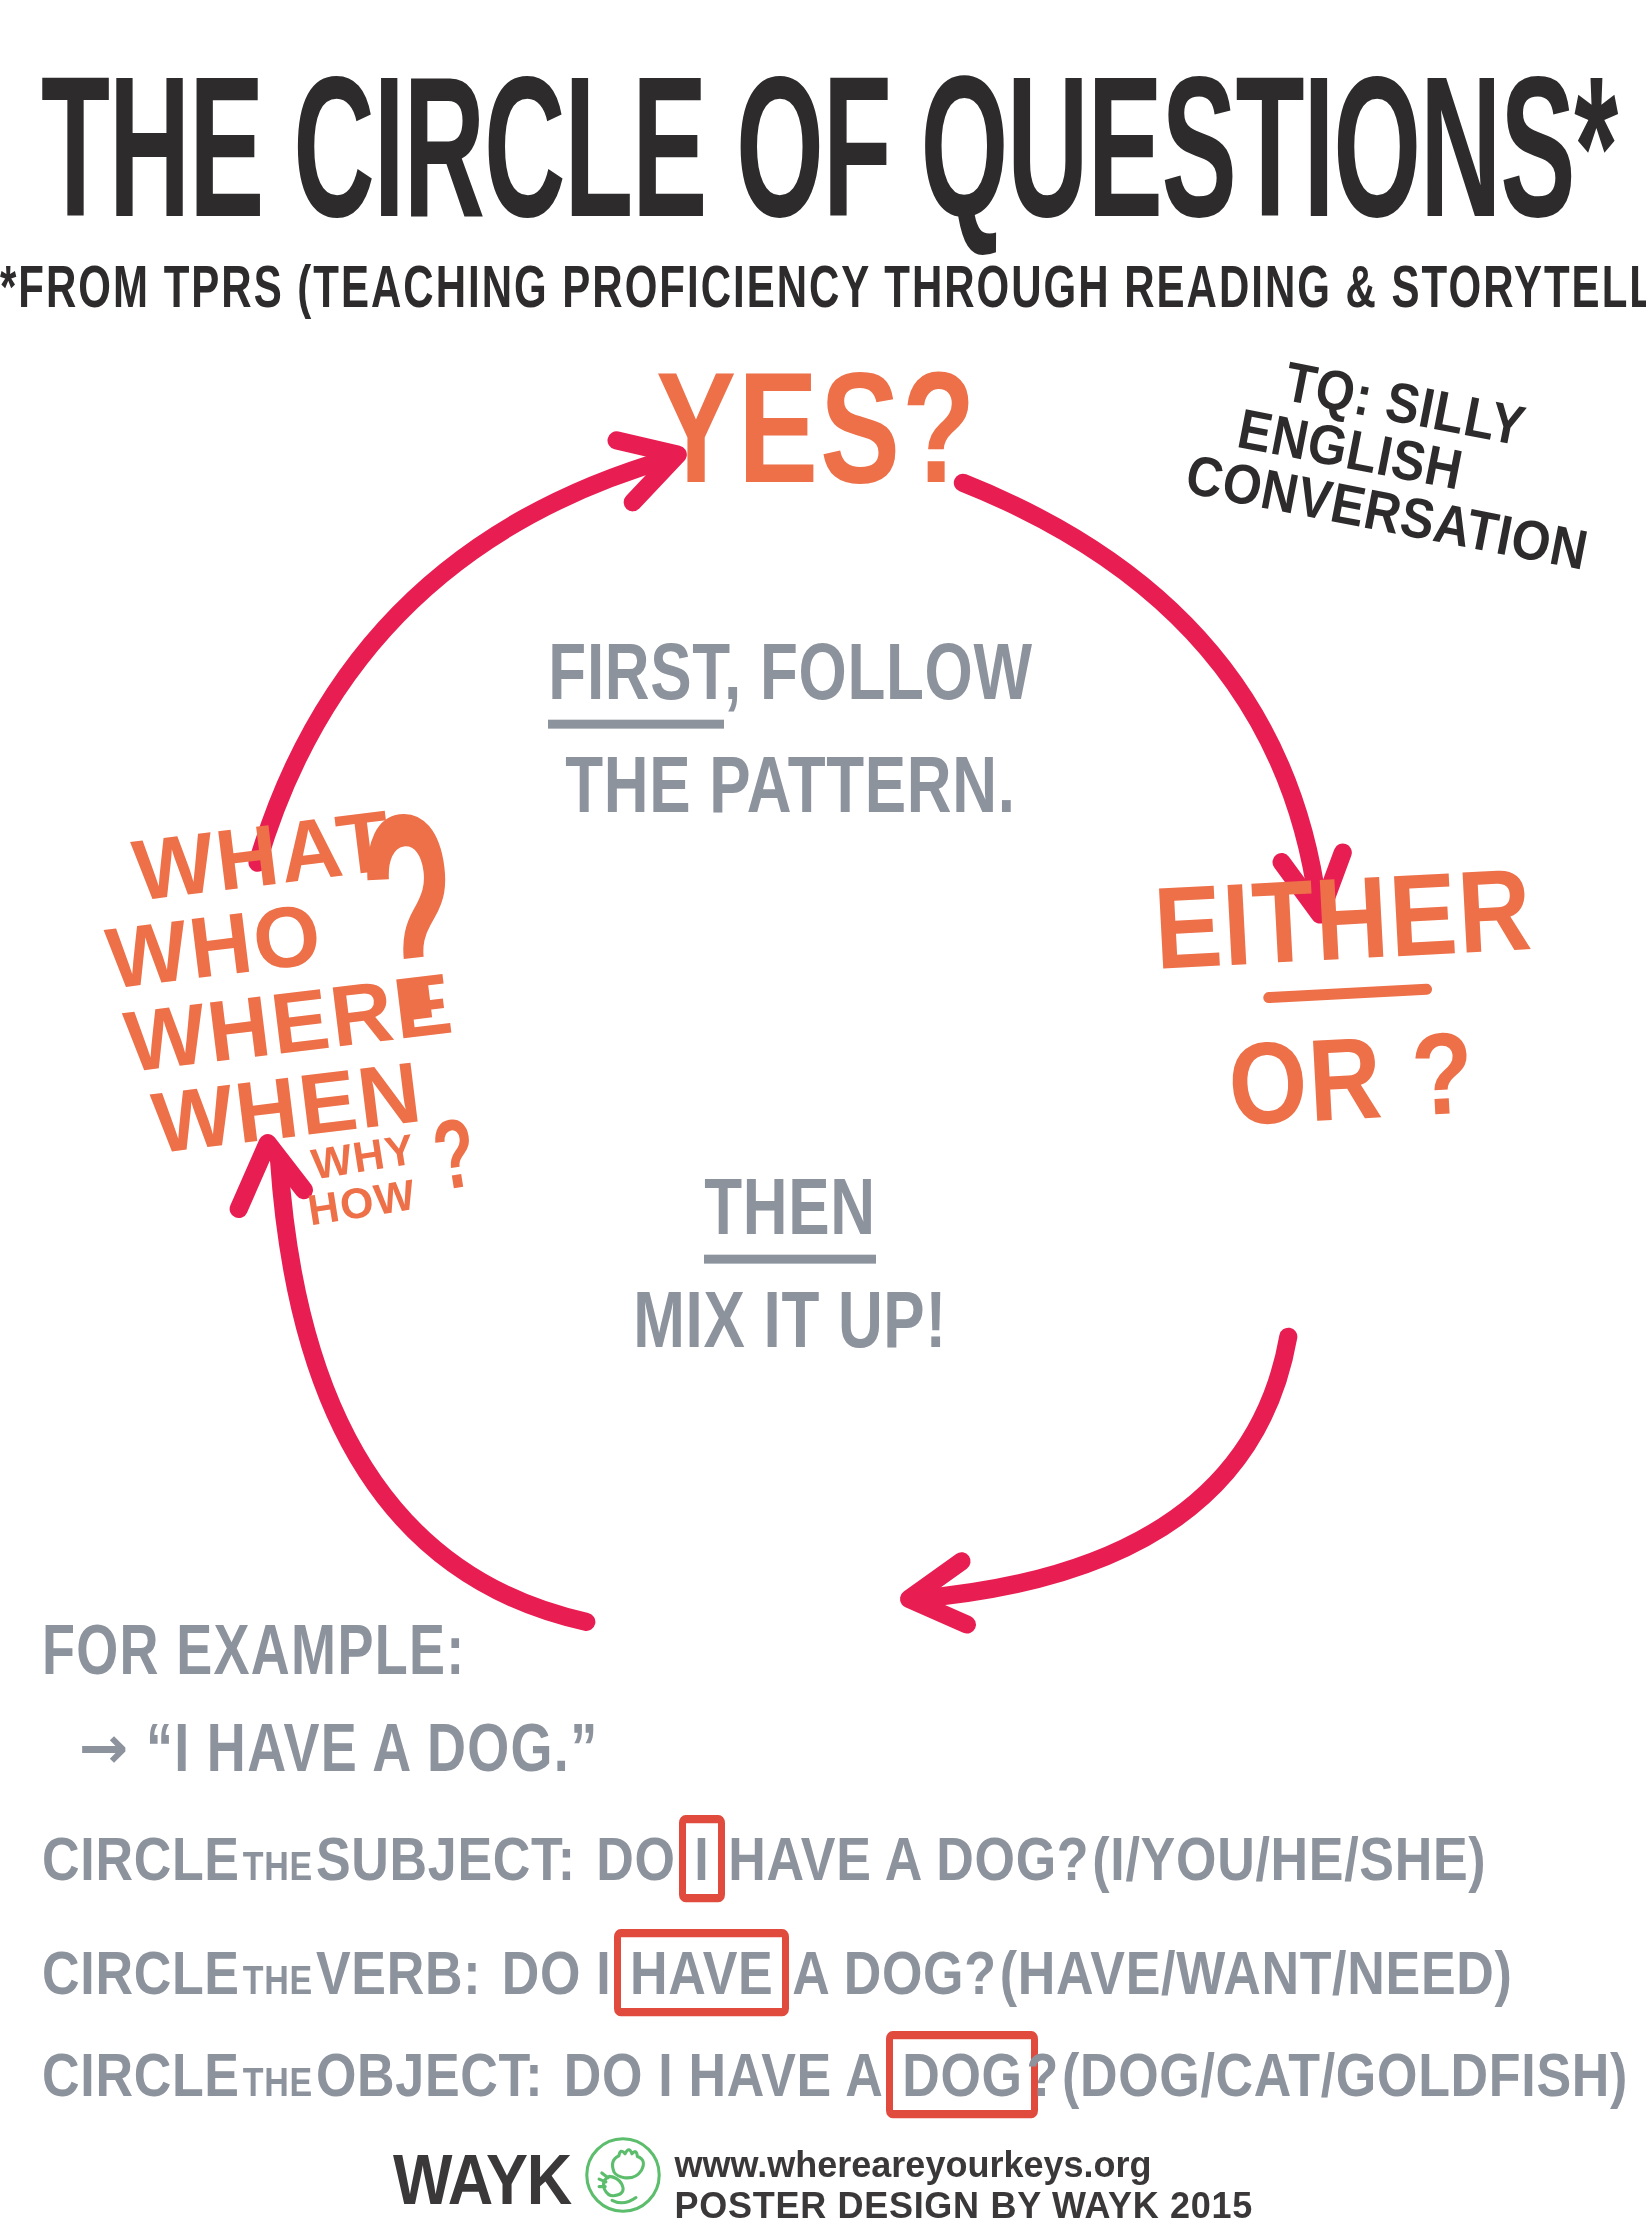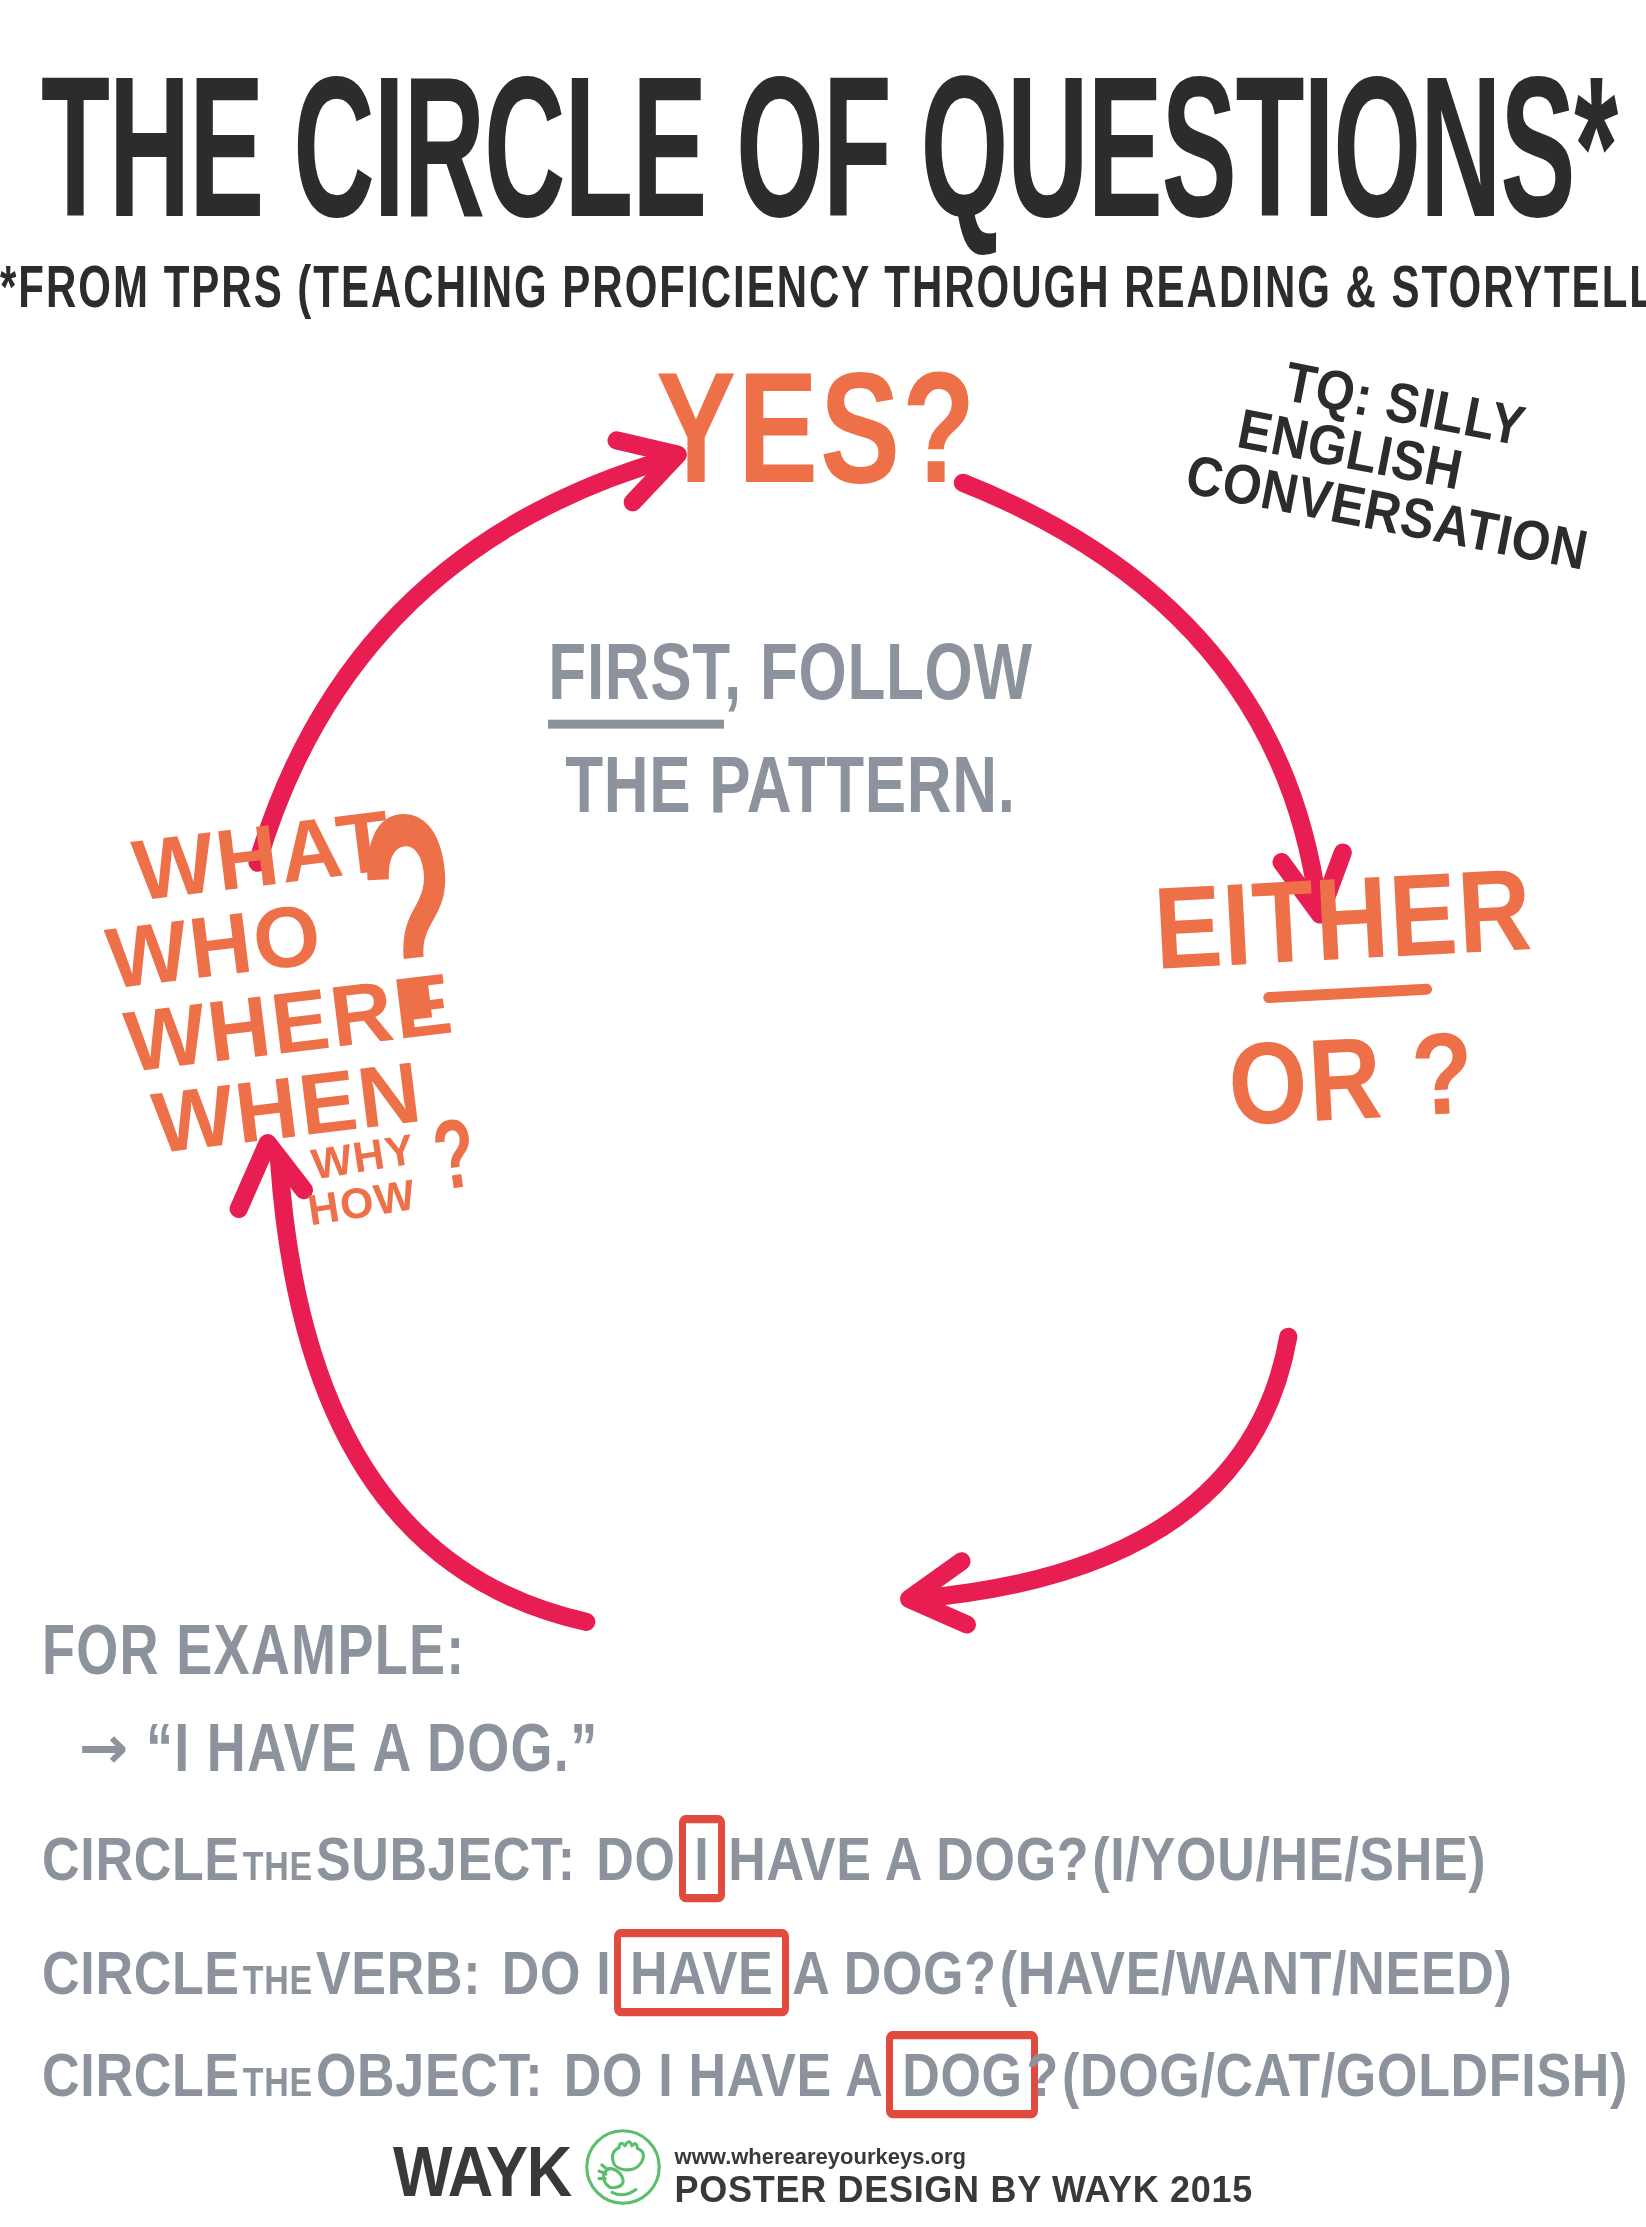--- a/index.html
+++ b/index.html
@@ -70,21 +70,21 @@
   .cl-big{font-size:52px; letter-spacing:0.7px;}
   .cl-the{font-size:34px; letter-spacing:0.7px;}
   .cl-pre{margin-left:17.5px;}
   .boxed{border:7.4px solid #E14B3E; border-radius:6.7px; padding:0 8.7px; display:inline-block;}
   .tight{margin-left:-12px;}
 
   
   .footer{left:0; right:0; top:2124px; display:flex; align-items:center; justify-content:center; gap:10.8px; color:#3B383A;}
   .brand{font-size:63px; letter-spacing:-1.3px; transform:scaleY(1.12);}
   .footer-txt{line-height:1.15; text-align:left;}
-  .footer-url{font-size:22px;margin-top:20px;}
+  .footer-url{font-size:36px;margin-top:20px;}
   .footer-credit{font-size:36px; letter-spacing:0.7px;}
   .logo{width:82px; height:82px;}
   .logo .g{stroke:#5CBE6C; fill:none; stroke-width:4.5; stroke-linecap:round; stroke-linejoin:round;}
 </style>
 </head>
 <body>
 
 <div class="poster">
 
   <div class="abs title-wrap">
@@ -136,20 +136,26 @@
     <span class="sub-q">?</span>
   </div>
 
   <div class="abs center-txt center-first">
     <div class="stretch blk">
       <div><span class="uline">FIRST</span><span>, FOLLOW</span></div>
       <div>THE PATTERN.</div>
     </div>
   </div>
 
+  <div class="abs center-txt center-then">
+    <div class="stretch blk">
+      <div><span class="uline">THEN</span></div>
+      <div>MIX IT UP!</div>
+    </div>
+  </div>
 
   <div class="abs gray ex-heading">
     <span class="stretch-l t">FOR EXAMPLE:</span>
   </div>
 
   <div class="abs ex-sentence">
     <span class="ex-arrow">→</span>
     <span class="ex-quote">“I HAVE A DOG.”</span>
   </div>
 

